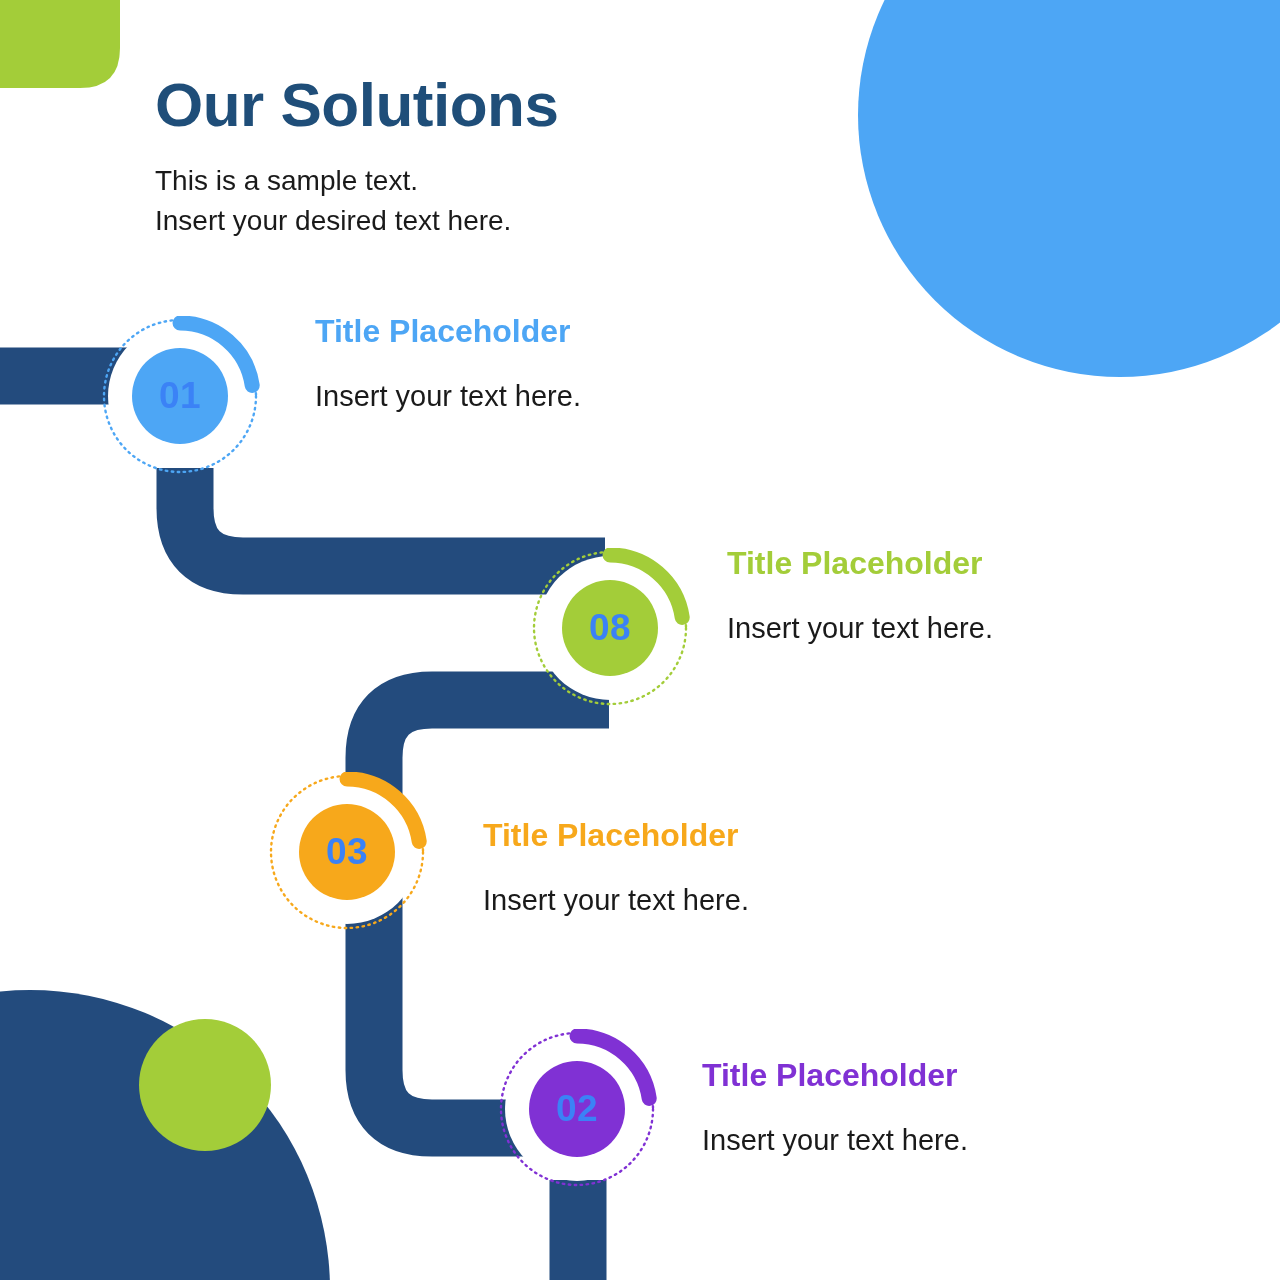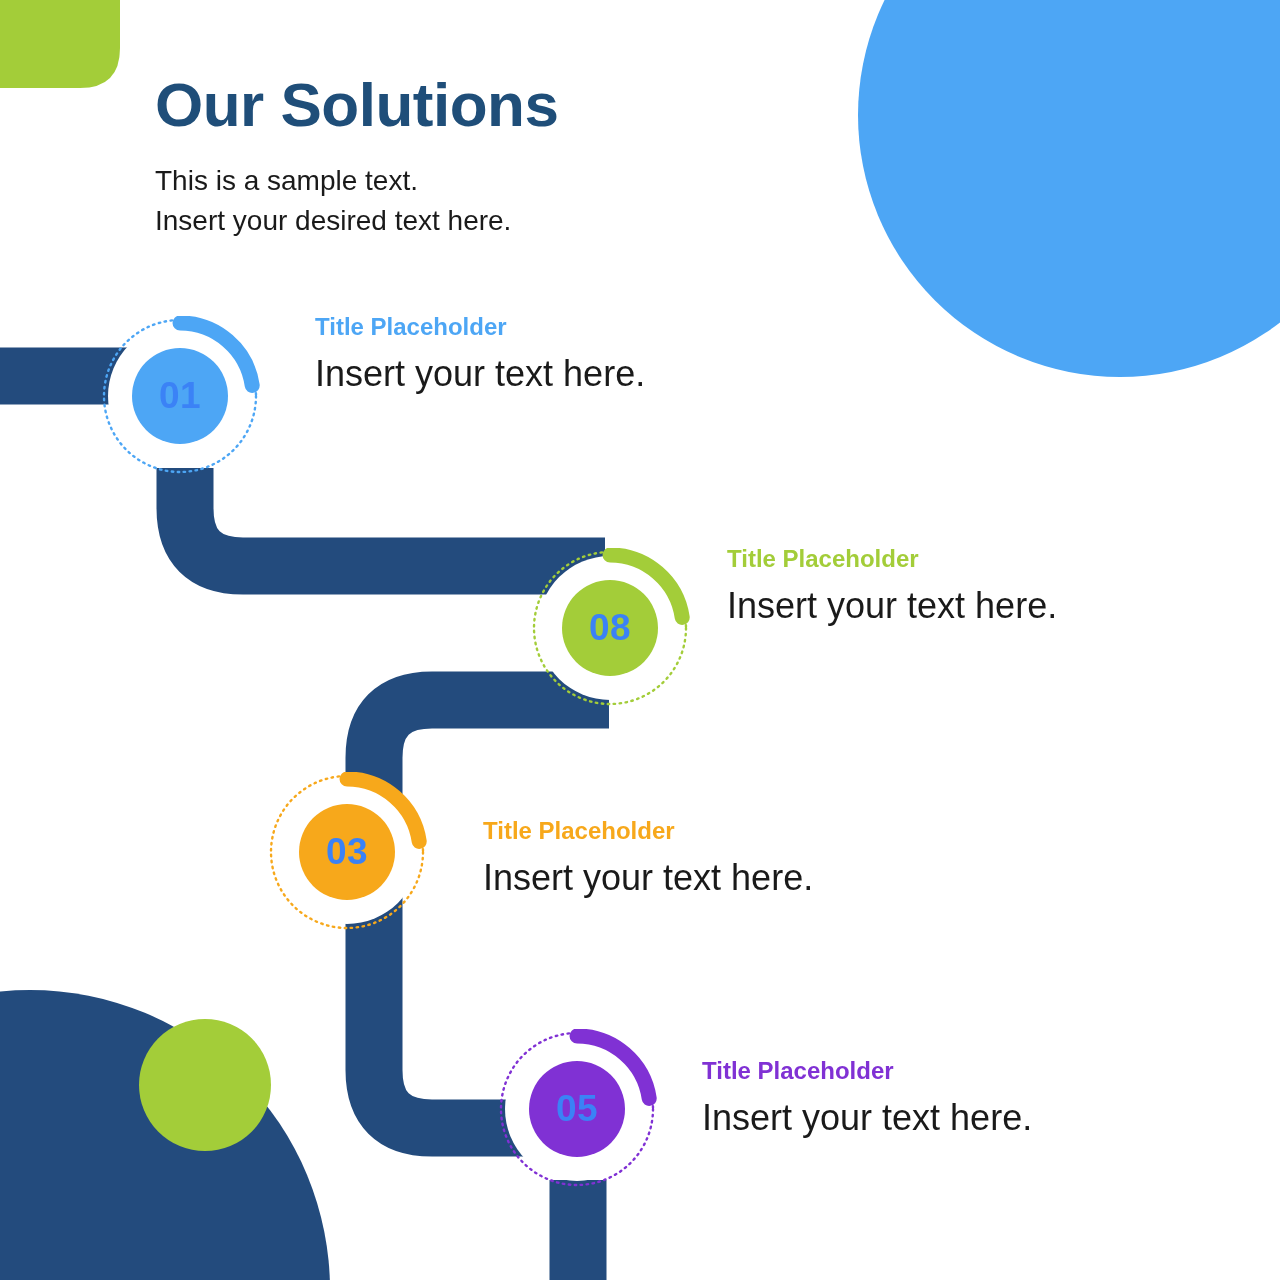--- a/index.html
+++ b/index.html
@@ -42,26 +42,26 @@
     width:160px; height:160px;
     display:flex; align-items:center; justify-content:center;
     font-size:37px; font-weight:bold; color:#3b82f6;
     letter-spacing:0.5px;
     pointer-events:none;
   }
 
   
   .step-text { position:absolute; }
   .step-title {
-    font-size:24px; font-weight:bold; line-height:1.15;
+    font-size:32px; font-weight:bold; line-height:1.15;
     white-space:nowrap;
   }
   .step-desc {
-    margin-top:11px;
-    font-size:36px; font-weight:normal; color:#1a1a1a;
+    margin-top:29px;
+    font-size:29px; font-weight:normal; color:#1a1a1a;
     line-height:1.2; white-space:nowrap;
   }
 
   
   #badge-1 { left:100px;  top:316px; }
   #badge-2 { left:530px;  top:548px; }
   #badge-3 { left:267px;  top:772px; }
   #badge-4 { left:497px;  top:1029px; }
 
   #text-1 { left:315px;  top:313px; }
@@ -152,20 +152,20 @@
     <div class="step-desc">Insert your text here.</div>
   </div>
 
   <div class="badge" id="badge-4">
     <svg width="160" height="160" viewBox="0 0 160 160">
       <circle cx="80" cy="80" r="72" fill="#ffffff"></circle>
       <circle cx="80" cy="80" r="76" fill="none" stroke="#8031D4" stroke-width="2.4" stroke-dasharray="1.5 4.5" stroke-linecap="round"></circle>
       <path d="M80 7 A73 73 0 0 1 152.2 69.4" fill="none" stroke="#8031D4" stroke-width="15" stroke-linecap="round"></path>
       <circle cx="80" cy="80" r="48" fill="#8031D4"></circle>
     </svg>
-    <div class="badge-num">05</div>
+    <div class="badge-num">02</div>
   </div>
   <div class="step-text" id="text-4">
     <div class="step-title" style="color:#8031D4">Title Placeholder</div>
     <div class="step-desc">Insert your text here.</div>
   </div>
 
 </div>
 
 </body></html>

